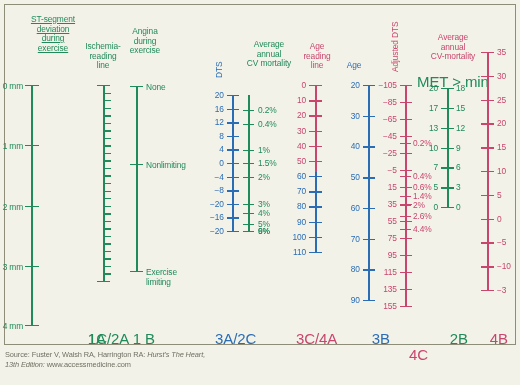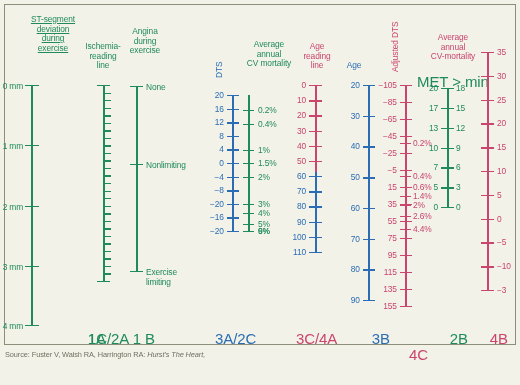--- a/index.html
+++ b/index.html
@@ -360,14 +360,17 @@
       <div class="lbl r lt" style="left: 497px; top: 262.2px;">−10</div>
       <div class="tick r" style="left: 481px; top: 290px; width: 13px;"></div>
       <div class="lbl r lt" style="left: 497px; top: 286px;">−3</div>
     </div>
   <div class="cap r" style="left:468px;top:330px;width:40px;">4B</div>
 
   <div class="src">
     <div>
       <span>Source: Fuster V, Walsh RA, Harrington RA: </span><i>Hurst's The Heart,</i>
     </div>
+    <div>
+      <i>13th Edition:</i><span> www.accessmedicine.com</span>
+    </div>
   </div>
 </div>
 
 </body></html>

